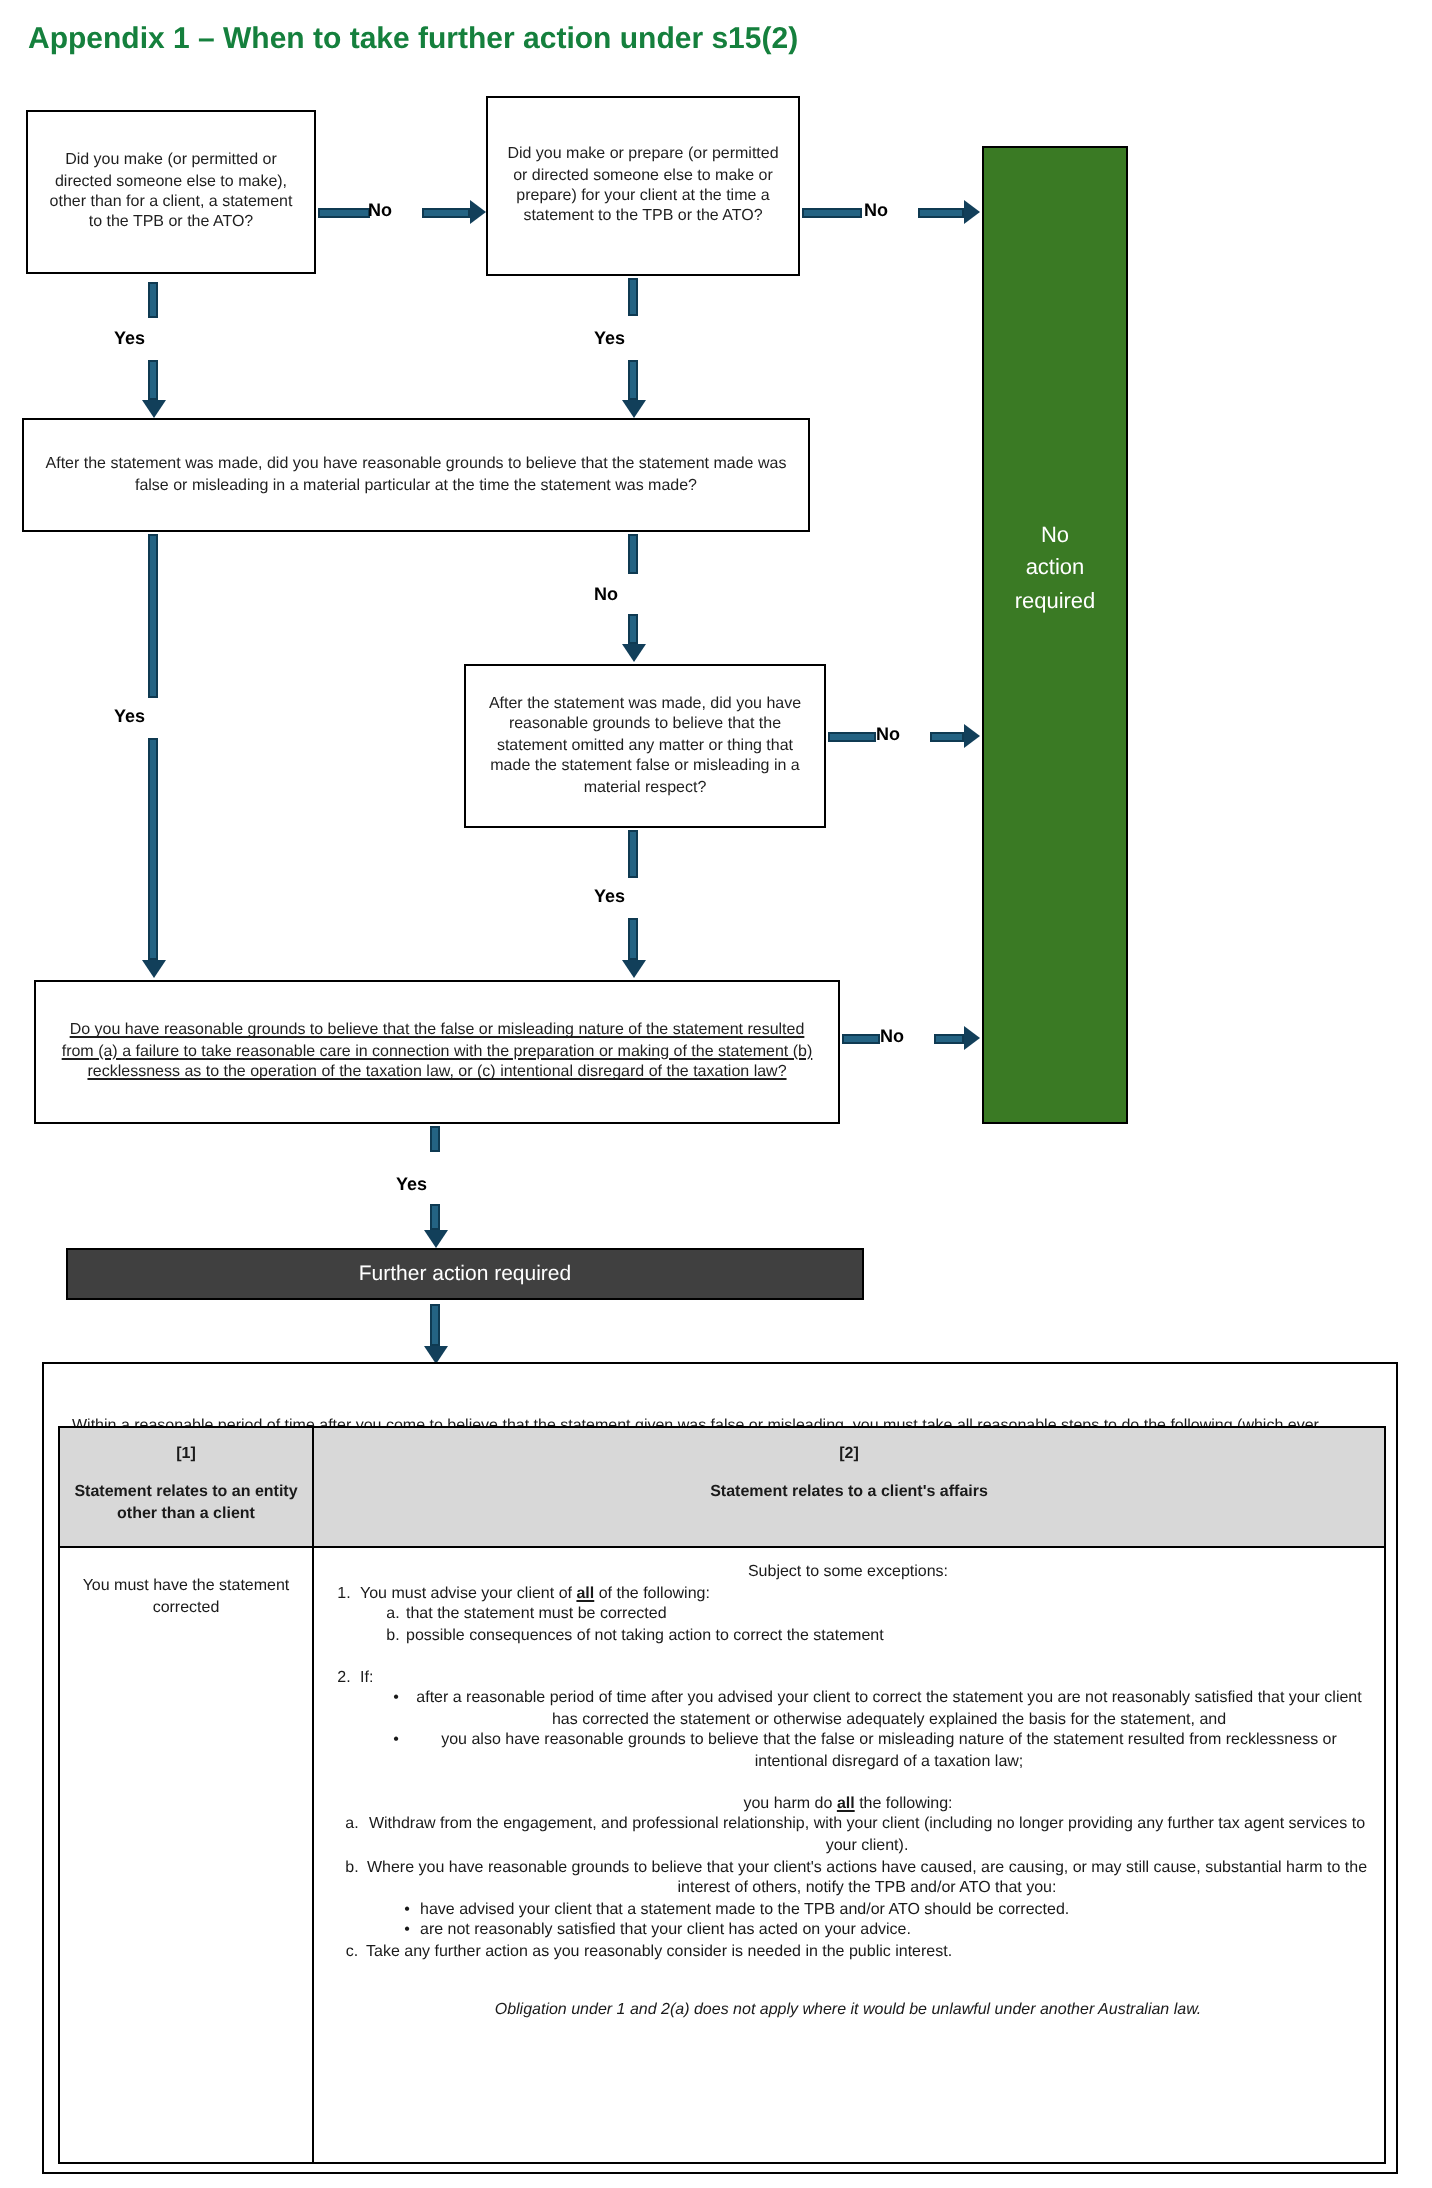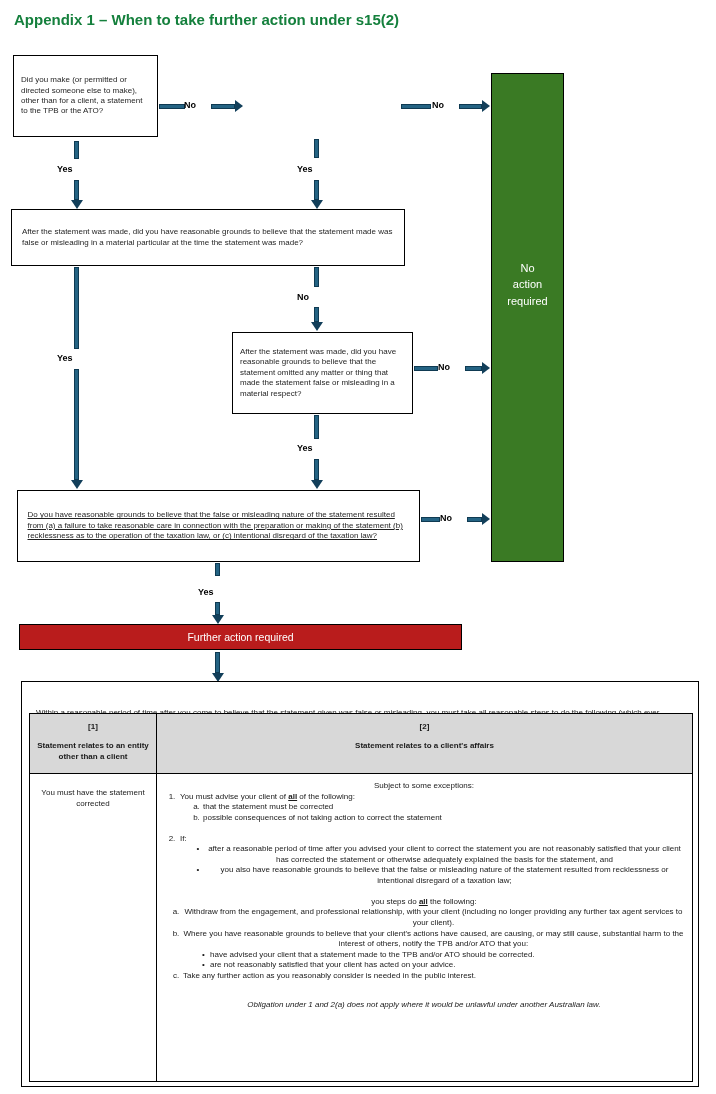--- a/index.html
+++ b/index.html
@@ -1,29 +1,29 @@
 <!DOCTYPE html>
 <html><head>
 <meta charset="utf-8">
 <style>
   html,body{margin:0;padding:0;background:#fff;}
   #canvas{position:relative;width:716px;height:1094px;background:#fff;
           font-family:"Liberation Sans",sans-serif;color:#1a1a1a;overflow:hidden;}
   .title{position:absolute;left:14px;top:11px;font-size:15px;font-weight:bold;color:#15803d;}
   
   .qbox{position:absolute;background:#fff;border:1.3px solid #000;box-sizing:border-box;
-        display:flex;align-items:center;justify-content:center;
+        display:flex;align-items:center;justify-content:center;text-align:center;
         font-size:8px;line-height:1.3;padding:4px 7px;color:#1f1f1f;}
   
   .greenbox{position:absolute;left:491px;top:73px;width:73px;height:489px;background:#3a7a24;
         border:1.2px solid #000;box-sizing:border-box;display:flex;align-items:center;justify-content:center;
         padding-bottom:66px;}
   .greenbox .txt{color:#fff;font-size:11px;line-height:1.5;text-align:center;width:46px;}
   
-  .banner{position:absolute;left:19px;top:624px;width:443px;height:26px;background:#b91c1c;
+  .banner{position:absolute;left:33px;top:624px;width:399px;height:26px;background:#404040;
         border:1.4px solid #000;box-sizing:border-box;display:flex;align-items:center;justify-content:center;}
   .banner .txt{color:#fff;font-size:10.5px;}
   
   .vline{position:absolute;width:5px;background:#246383;border:1px solid #0f3a52;box-sizing:border-box;}
   .hline{position:absolute;height:5px;background:#246383;border:1px solid #0f3a52;box-sizing:border-box;}
   .head-down{position:absolute;width:0;height:0;border-left:6px solid transparent;
         border-right:6px solid transparent;border-top:9px solid #123f5a;}
   .head-right{position:absolute;width:0;height:0;border-top:6px solid transparent;
         border-bottom:6px solid transparent;border-left:8px solid #123f5a;}
   .lbl{position:absolute;width:40px;text-align:left;font-size:9px;font-weight:bold;color:#000;}
@@ -55,20 +55,23 @@
 </head>
 <body>
 
 <div id="canvas">
 
   <div class="title">Appendix 1 – When to take further action under s15(2)</div>
 
   <div class="qbox" style="left:13px;top:55px;width:145px;height:82px;">
     <span>Did you make (or permitted or directed someone else to make), other than for a client, a statement to the TPB or the ATO?</span>
   </div>
+  <div class="qbox" style="left:243px;top:48px;width:157px;height:90px;">
+    <span>Did you make or prepare (or permitted or directed someone else to make or prepare) for your client at the time a statement to the TPB or the ATO?</span>
+  </div>
   <div class="qbox" style="left:11px;top:209px;width:394px;height:57px;">
     <span style="max-width:372px;">After the statement was made, did you have reasonable grounds to believe that the statement made was false or misleading in a material particular at the time the statement was made?</span>
   </div>
   <div class="qbox" style="left:232px;top:332px;width:181px;height:82px;">
     <span>After the statement was made, did you have reasonable grounds to believe that the statement omitted any matter or thing that made the statement false or misleading in a material respect?</span>
   </div>
   <div class="qbox" style="left:17px;top:490px;width:403px;height:72px;">
     <span style="max-width:382px;text-decoration:underline;">Do you have reasonable grounds to believe that the false or misleading nature of the statement resulted from (a) a failure to take reasonable care in connection with the preparation or making of the statement (b) recklessness as to the operation of the taxation law, or (c) intentional disregard of the taxation law?</span>
   </div>
 
@@ -172,21 +175,21 @@
           </div>
           <div class="li ind27">
             <span class="marker w14">•</span>
             <span>after a reasonable period of time after you advised your client to correct the statement you are not reasonably satisfied that your client has corrected the statement or otherwise adequately explained the basis for the statement, and</span>
           </div>
           <div class="li ind27">
             <span class="marker w14">•</span>
             <span>you also have reasonable grounds to believe that the false or misleading nature of the statement resulted from recklessness or intentional disregard of a taxation law;</span>
           </div>
 
-          <div class="gap10"><span>you steps do </span><span class="emph">all</span><span> the following:</span></div>
+          <div class="gap10"><span>you harm do </span><span class="emph">all</span><span> the following:</span></div>
 
           <div class="li ind5">
             <span class="marker w14">a.</span>
             <span>Withdraw from the engagement, and professional relationship, with your client (including no longer providing any further tax agent services to your client).</span>
           </div>
           <div class="li ind5">
             <span class="marker w14">b.</span>
             <span>Where you have reasonable grounds to believe that your client's actions have caused, are causing, or may still cause, substantial harm to the interest of others, notify the TPB and/or ATO that you:</span>
           </div>
           <div class="li ind33">

